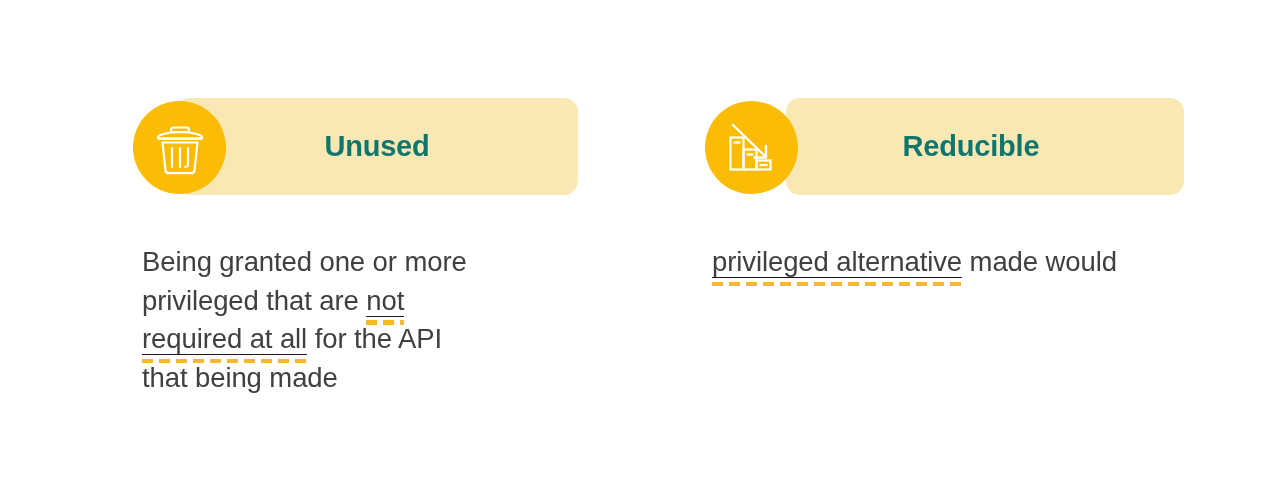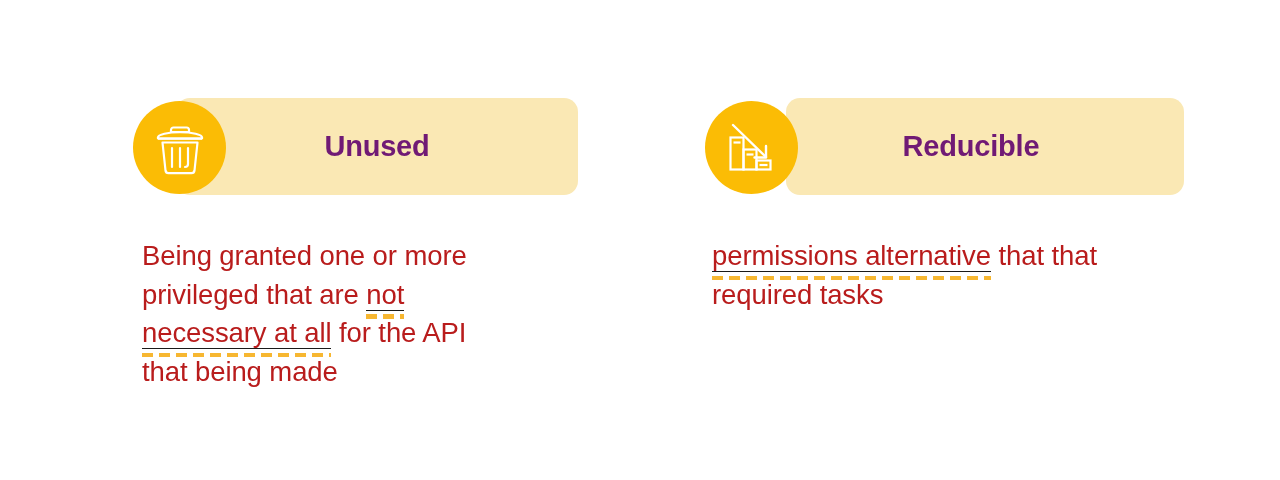--- a/index.html
+++ b/index.html
@@ -30,21 +30,21 @@
   .card-2 { left: 786px; width: 398px; }
 
   .card-title {
     position: absolute;
     top: 0;
     height: 97px;
     line-height: 97px;
     text-align: center;
     font-size: 29px;
     font-weight: bold;
-    color: #701a75;
+    color: #0f766e;
     letter-spacing: -0.2px;
     white-space: nowrap;
   }
   .card-1 .card-title { left: 56px; width: 290px; }
   .card-2 .card-title { left: 40px; width: 290px; }
 
   
   .badge {
     position: absolute;
     top: 101px;
@@ -59,24 +59,24 @@
     position: absolute;
     left: 50%;
     top: 50%;
     transform: translate(-50%, -50%);
     display: block;
   }
 
   
   .desc {
     position: absolute;
-    top: 237px;
+    top: 243px;
     font-size: 27.5px;
     line-height: 38.5px;
-    color: #b91c1c;
+    color: #404040;
     font-weight: normal;
     letter-spacing: -0.1px;
   }
   .desc-1 { left: 142px; width: 420px; }
   .desc-2 { left: 712px; width: 480px; }
 
   .desc .line { white-space: nowrap; position: relative; }
 
   
   .emph {
@@ -121,21 +121,21 @@
 </div>
 
 <div class="desc desc-1">
   <div class="line">
     <span>Being granted one or more</span>
   </div>
   <div class="line">
     <span>privileged that are </span><span class="emph">not</span>
   </div>
   <div class="line">
-    <span class="emph">necessary at all</span><span> for the API</span>
+    <span class="emph">required at all</span><span> for the API</span>
   </div>
   <div class="line">
     <span>that being made</span>
   </div>
 </div>
 
 <div class="card card-2">
   <div class="card-title">Reducible</div>
 </div>
 
@@ -152,18 +152,15 @@
     <rect x="32.5" y="40.5" width="14" height="9" stroke="#ffffff" stroke-width="2.2" fill="none"></rect>
     <line x1="35.5" y1="45" x2="43.5" y2="45" stroke="#ffffff" stroke-width="2.2"></line>
 
     <line x1="9" y1="5" x2="42" y2="37" stroke="#ffffff" stroke-width="2.4" stroke-linecap="round"></line>
     <polyline points="42,26 42,37.5 30.5,37.5" stroke="#ffffff" stroke-width="2.4" fill="none" stroke-linecap="round" stroke-linejoin="round"></polyline>
   </svg>
 </div>
 
 <div class="desc desc-2">
   <div class="line">
-    <span class="emph">permissions alternative</span><span> that that</span>
-  </div>
-  <div class="line">
-    <span>required tasks</span>
+    <span class="emph">privileged alternative</span><span> made would</span>
   </div>
 </div>
 
 </body></html>

